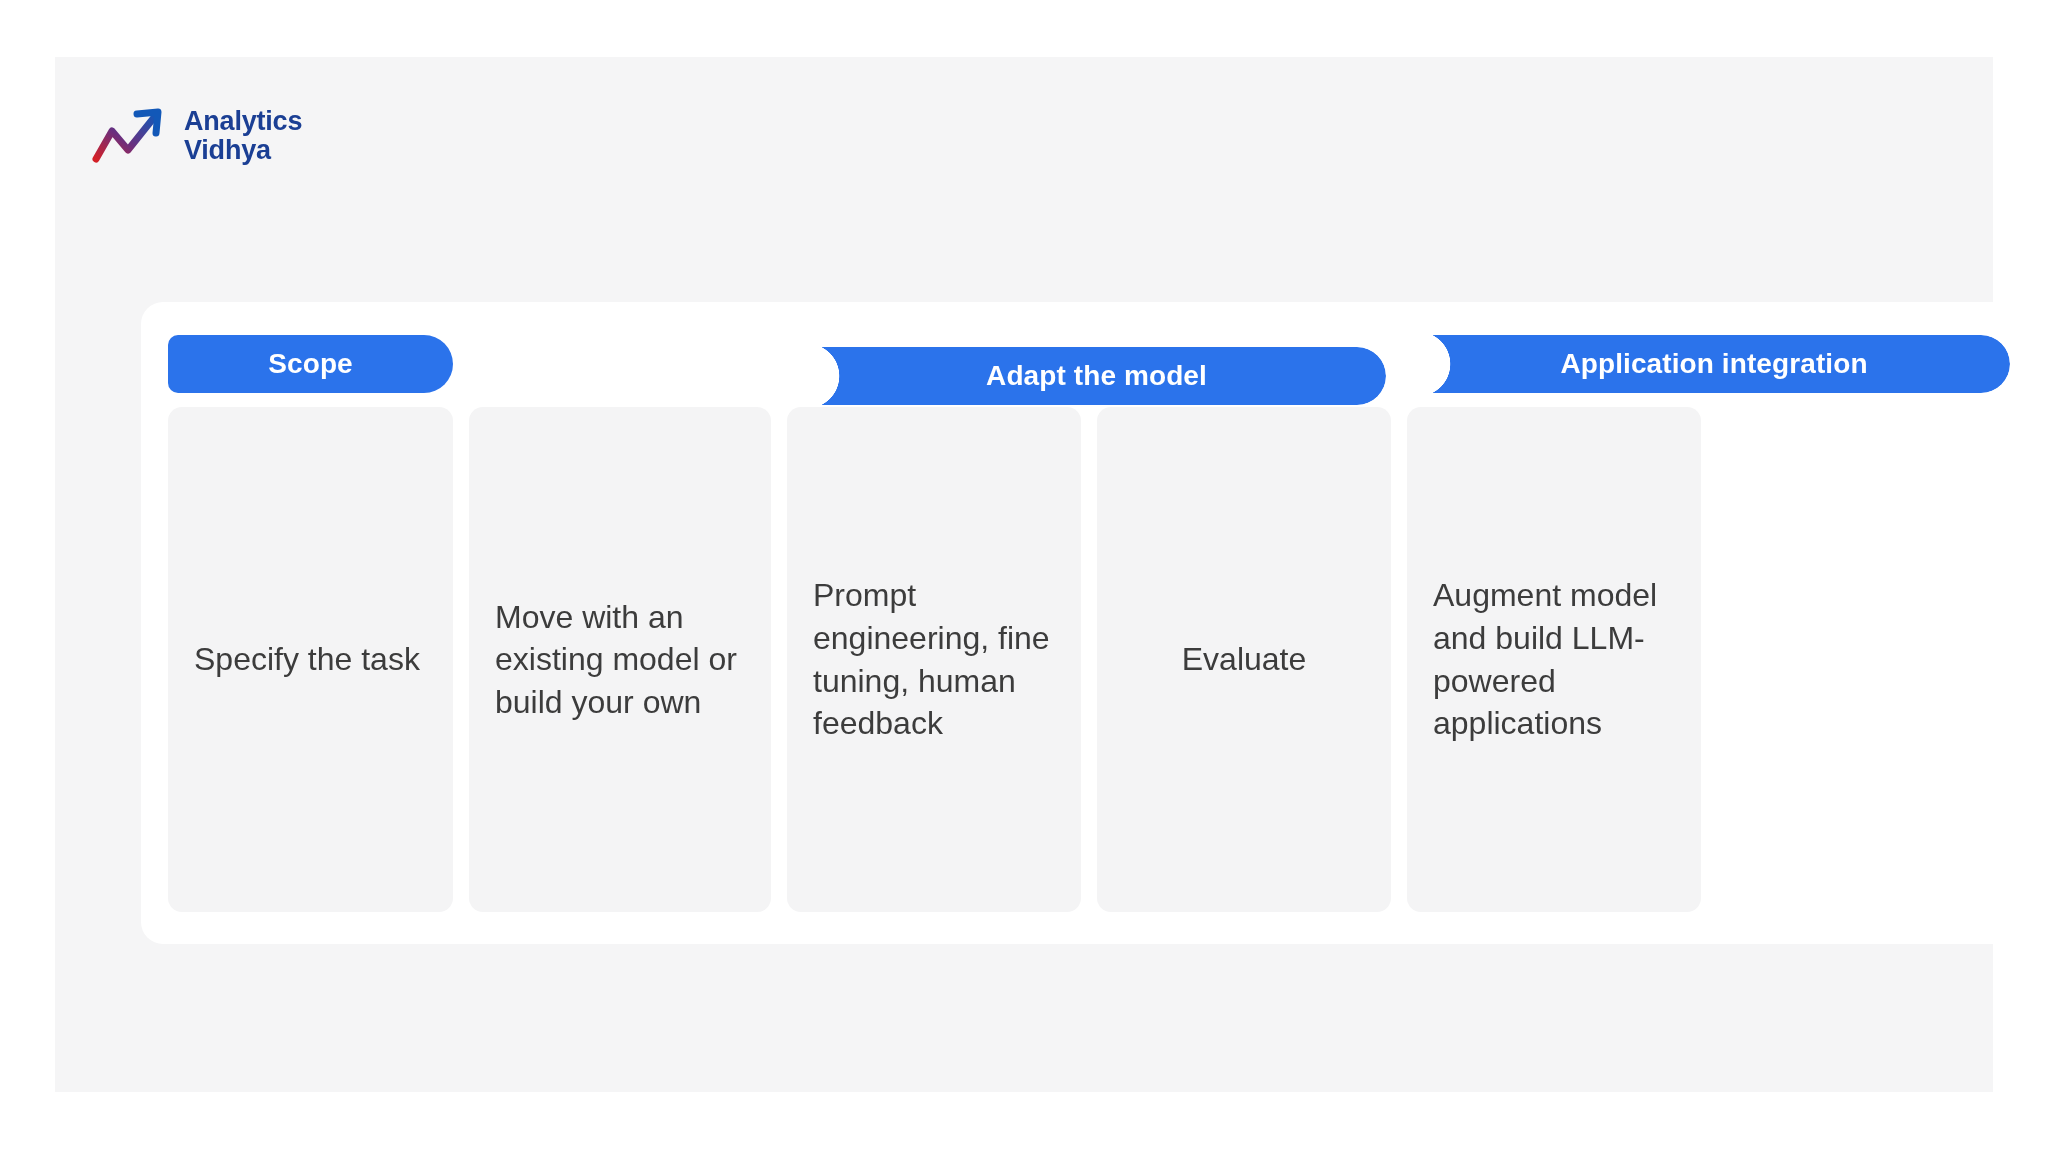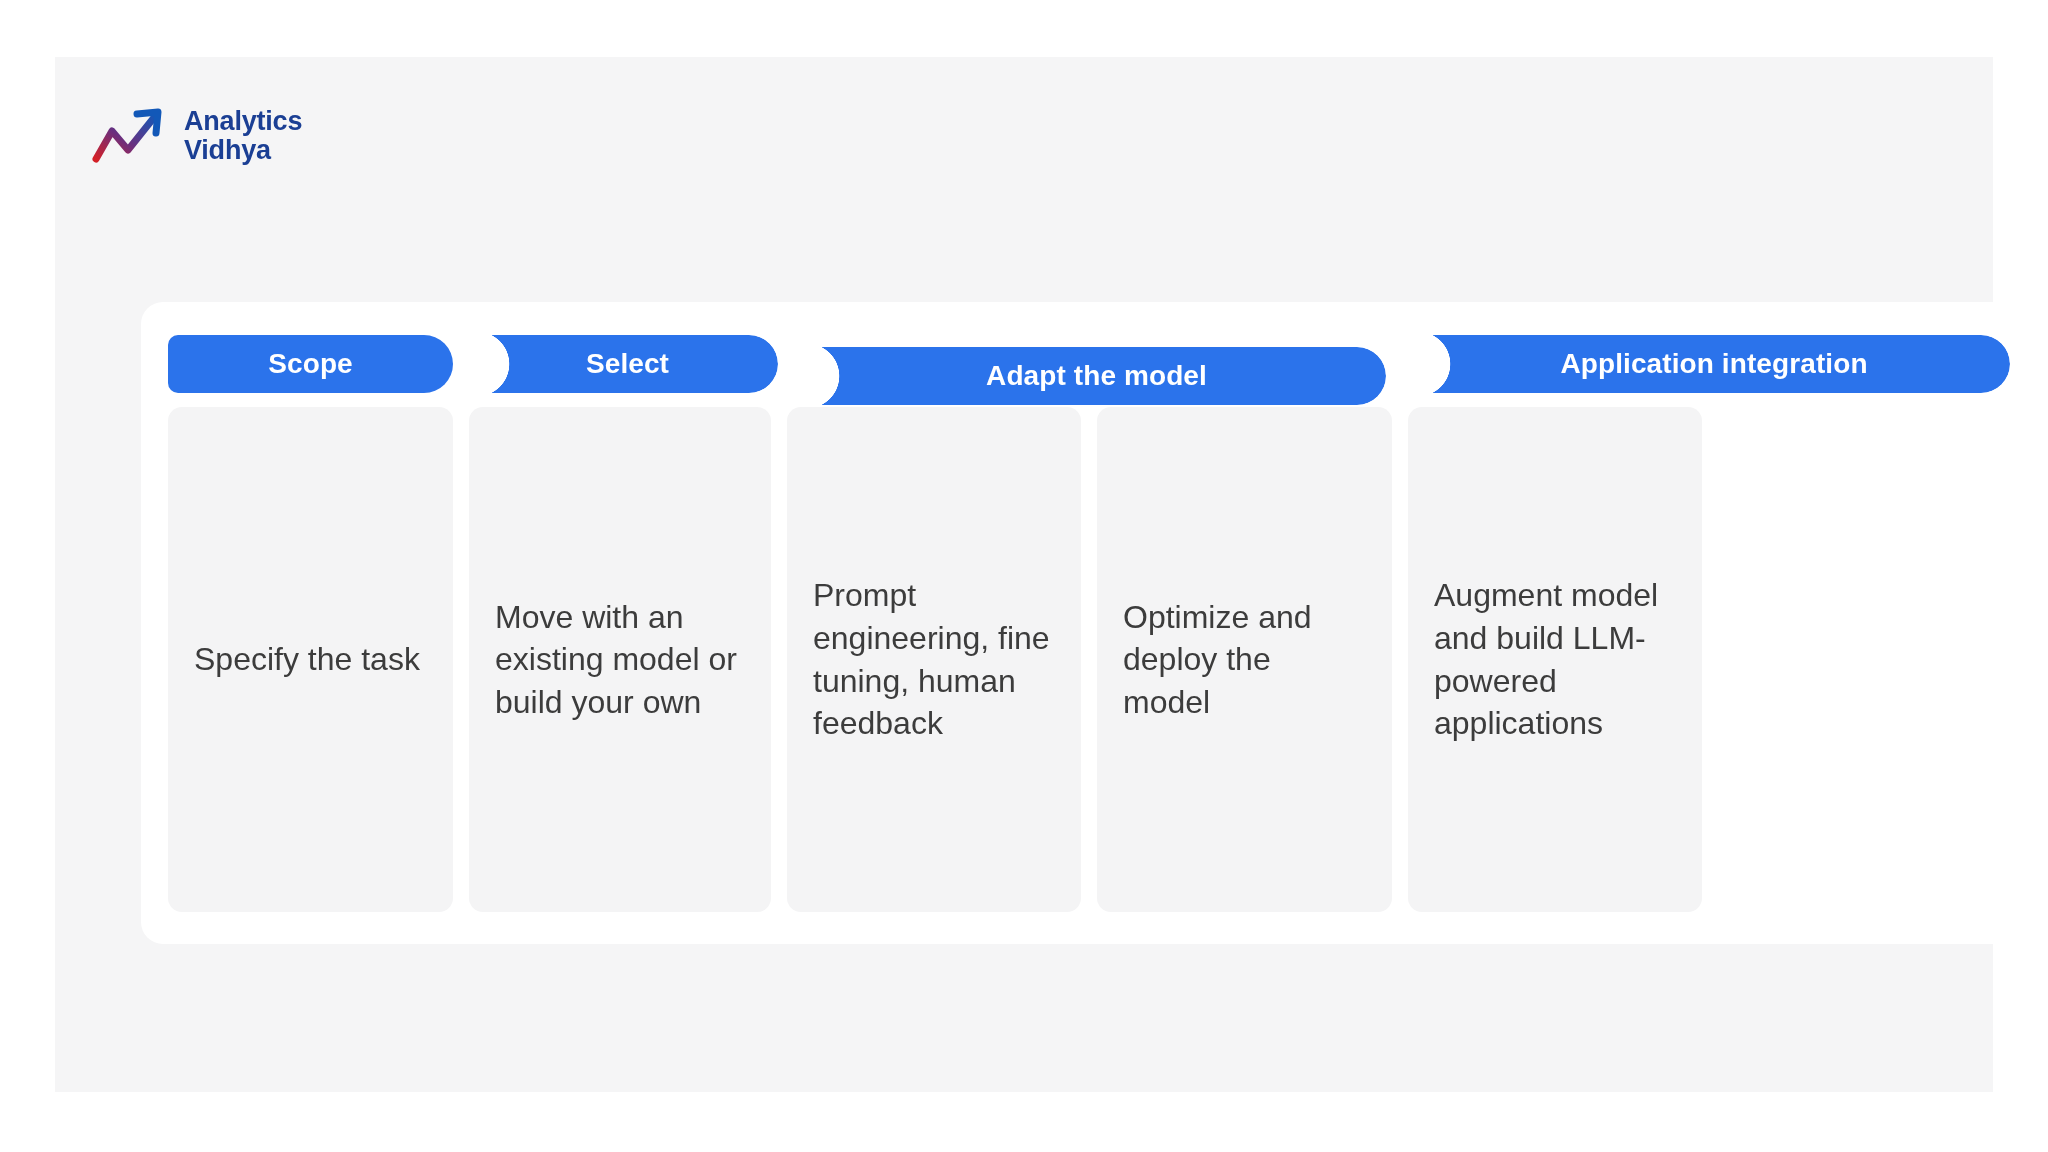--- a/index.html
+++ b/index.html
@@ -148,23 +148,20 @@
   </div>
 
   <div id="process-container">
 
     <div id="phase-banner-row">
 
       <div class="phase-banner first" style="left:0px; width:285px;">
         <span class="phase-label">Scope</span>
       </div>
 
-      <div class="phase-banner notched" style="left:309px; width:301px;">
-        <span class="phase-label">Select</span>
-      </div>
 
       <div class="phase-banner notched" style="left:639px; width:579px;margin-top:12px;">
         <span class="phase-label">Adapt the model</span>
       </div>
 
       <div class="phase-banner notched" style="left:1250px; width:592px;">
         <span class="phase-label">Application integration</span>
       </div>
 
     </div>
@@ -176,24 +173,24 @@
       </div>
 
       <div class="stage-card" style="width:302px;">
         <span class="stage-text">Move with an existing model or build your own</span>
       </div>
 
       <div class="stage-card" style="width:294px;">
         <span class="stage-text">Prompt engineering, fine tuning, human feedback</span>
       </div>
 
+      <div class="stage-card centered" style="width:294px;">
+        <span class="stage-text">Evaluate</span>
+      </div>
 
-      <div class="stage-card" style="width:295px;">
-        <span class="stage-text">Optimize and deploy the model</span>
-      </div>
 
       <div class="stage-card" style="width:294px;align-items:center;">
         <span class="stage-text">Augment model and build LLM-powered applications</span>
       </div>
 
     </div>
 
   </div>
 </div>
 

